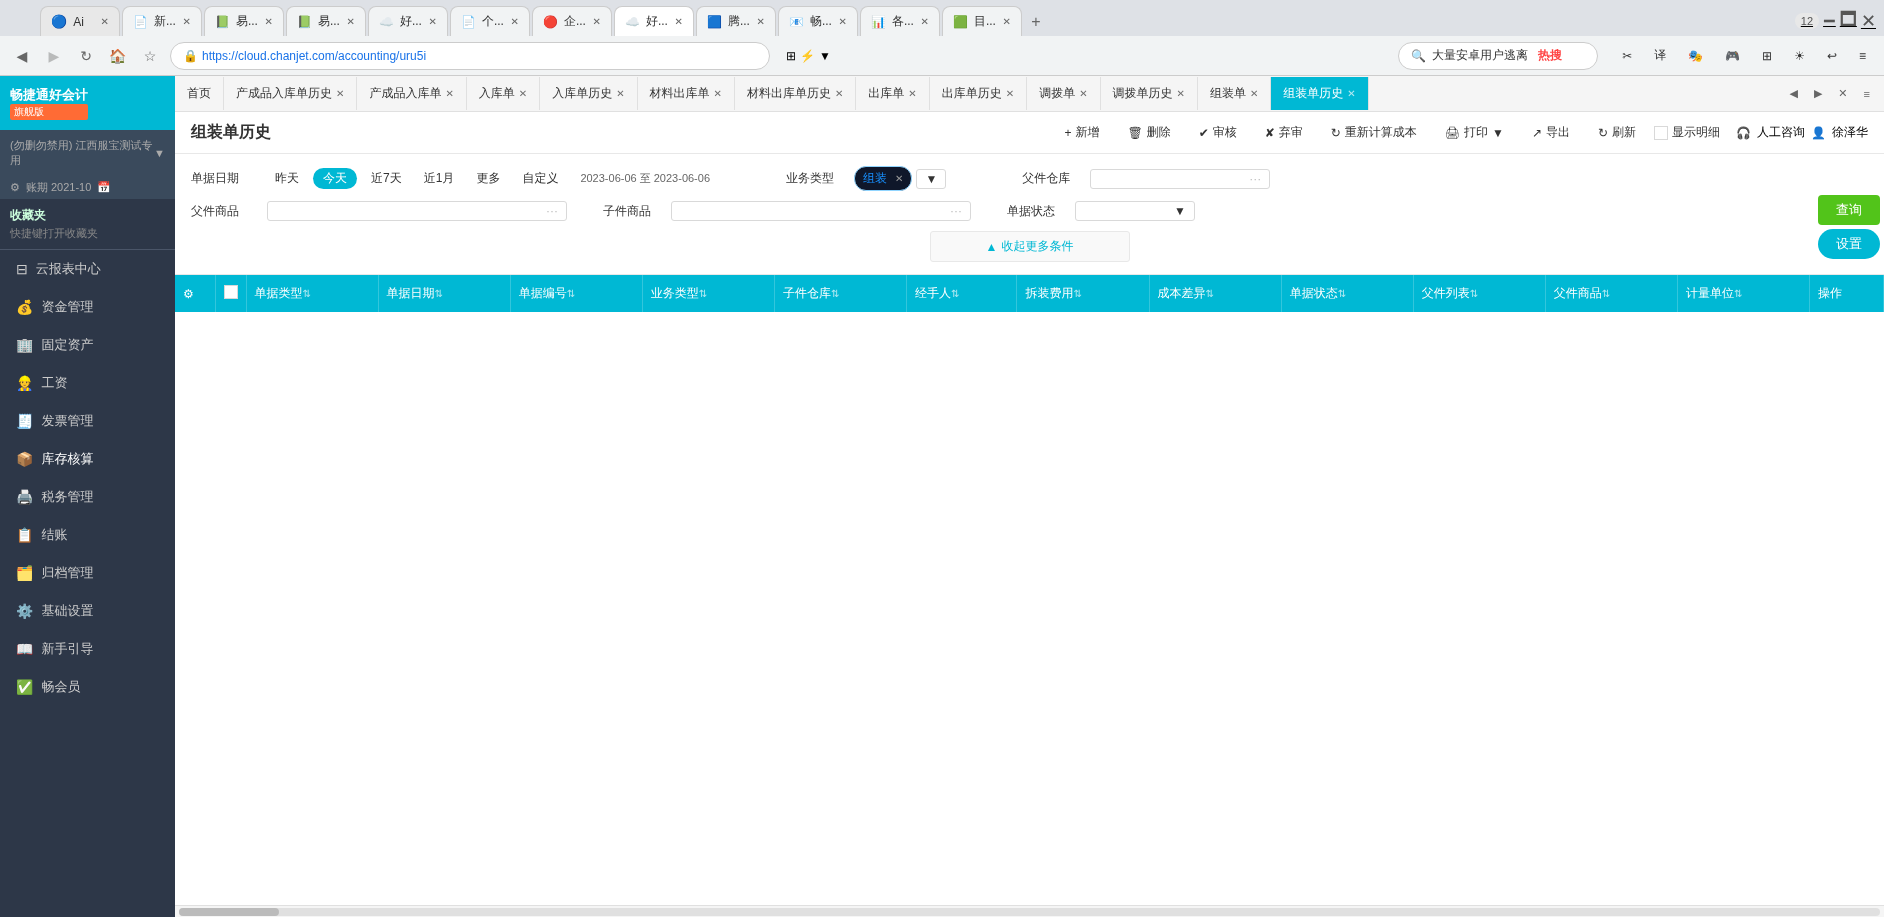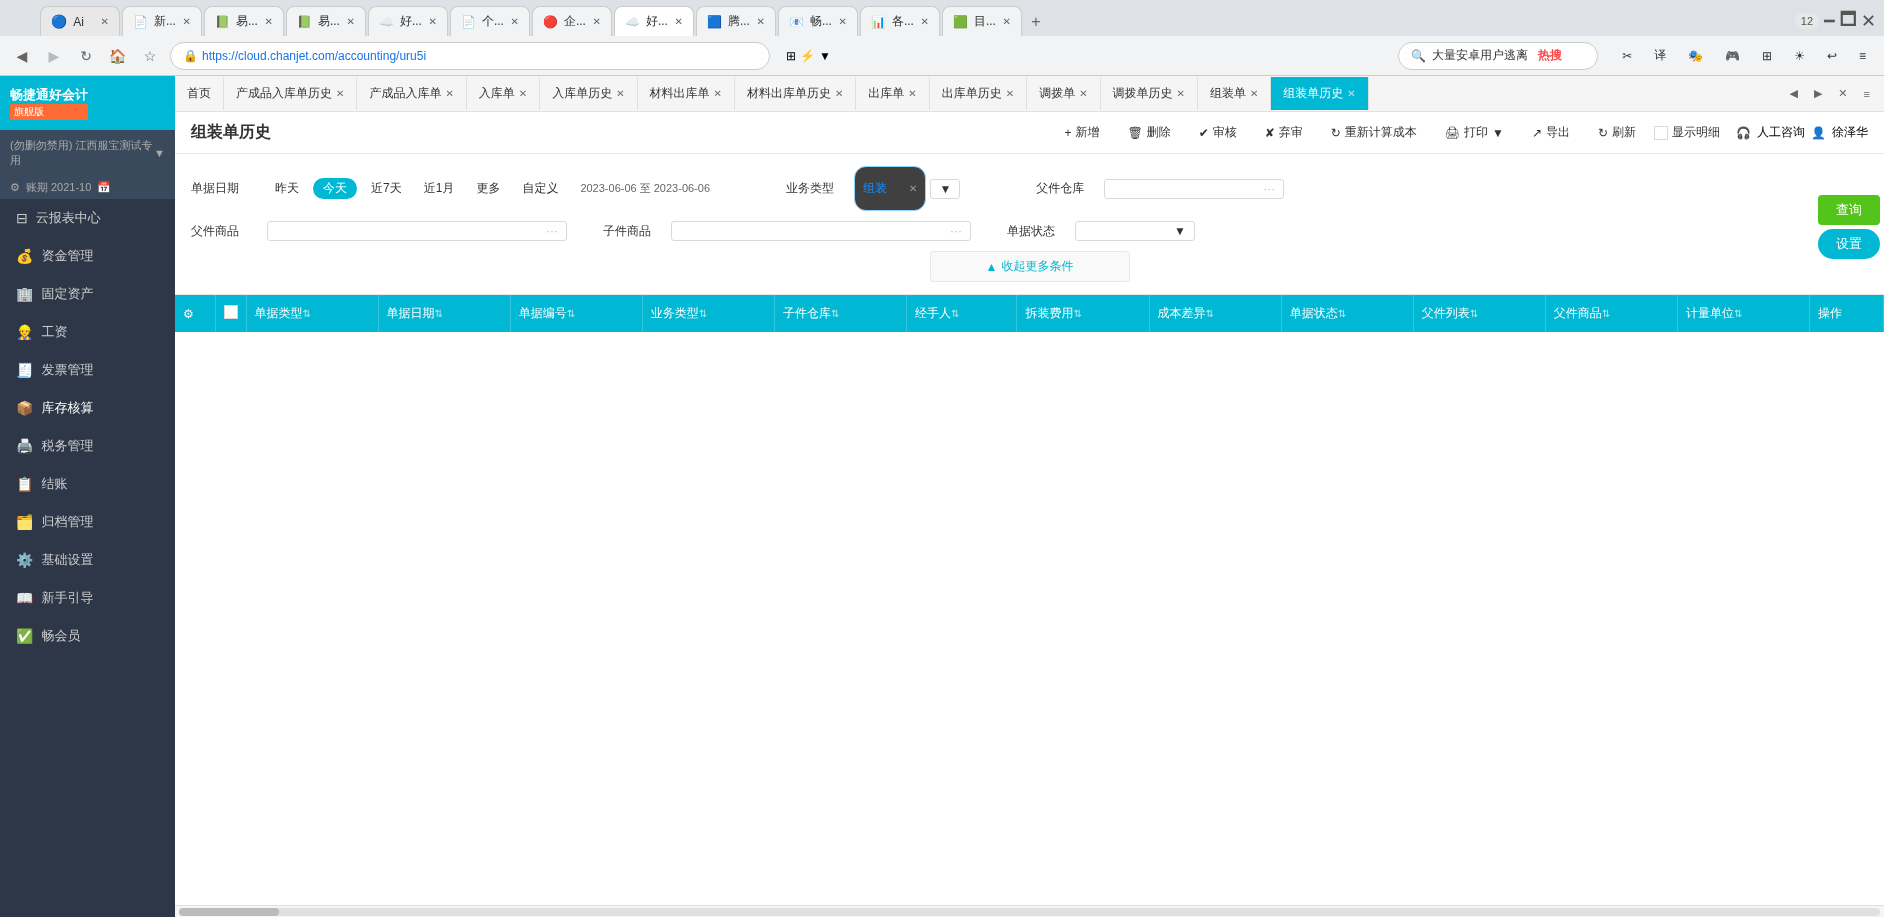--- a/index.html
+++ b/index.html
@@ -58,21 +58,21 @@
 
     
     .filter-area { padding: 12px 16px; background: #fff; border-bottom: 1px solid #e8e8e8; }
     .filter-row { display: flex; align-items: center; gap: 16px; margin-bottom: 10px; }
     .filter-label { color: #333; font-size: 12px; white-space: nowrap; min-width: 60px; }
     .date-filters { display: flex; align-items: center; gap: 6px; }
     .date-btn { padding: 2px 8px; font-size: 12px; color: #333; cursor: pointer; border-radius: 3px; }
     .date-btn.active { background: #00b8d4; color: #fff; border-radius: 12px; padding: 2px 10px; }
     .date-range { color: #666; font-size: 11px; margin-left: 8px; }
     .filter-input-group { display: flex; align-items: center; gap: 4px; flex: 1; }
-    .filter-tag { display: flex; align-items: center; gap: 22px; background: #404040; border: 1px solid #91d5ff; padding: 13px 8px; border-radius: 12px; font-size: 12px; color: #1890ff; }
+    .filter-tag { display: flex; align-items: center; gap: 8px; background: #0f172a; border: 1px solid #91d5ff; padding: 3px 8px; border-radius: 12px; font-size: 12px; color: #1890ff; }
     .filter-tag-close { cursor: pointer; font-size: 10px; color: #999; }
     .filter-dropdown { border: 1px solid #d9d9d9; background: #fff; padding: 2px 8px; border-radius: 3px; font-size: 12px; color: #333; cursor: pointer; display: flex; align-items: center; gap: 4px; }
     .filter-input-box { display: flex; align-items: center; border: 1px solid #d9d9d9; border-radius: 3px; padding: 2px 8px; font-size: 12px; color: #999; min-width: 200px; }
     .collapse-bar { display: flex; align-items: center; justify-content: center; padding: 6px; color: #00b8d4; font-size: 12px; cursor: pointer; background: #f9f9f9; border: 1px solid #e8e8e8; margin: 0 16px; border-radius: 3px; }
 
     
     .table-container { flex: 1; overflow: auto; }
     .data-table { width: 100%; border-collapse: collapse; }
     .table-header { background: #00b8d4; color: #fff; }
     .table-header th { padding: 10px 8px; font-size: 12px; font-weight: normal; text-align: left; border-right: 1px solid rgba(255,255,255,0.2); white-space: nowrap; cursor: pointer; }
@@ -158,21 +158,21 @@
         <span>各...</span>
         <span class="tab-close">✕</span>
       </div>
       <div class="tab">
         <span style="color:green;">🟩</span>
         <span>目...</span>
         <span class="tab-close">✕</span>
       </div>
     </div>
     <div class="tab-new">+</div>
-    <div style="margin-left:auto;display:flex;align-items:center;gap:4px;padding:0 8px;">
+    <div style="margin-left:auto;display:flex;align-items:center;gap:4px;padding:0 8px;text-decoration:underline;">
       <span style="font-size:11px;color:#555;background:#e8e8e8;padding:2px 6px;border-radius:10px;">12</span>
       <span style="font-size:18px;color:#555;cursor:pointer;">🗕</span>
       <span style="font-size:18px;color:#555;cursor:pointer;">🗖</span>
       <span style="font-size:18px;color:#555;cursor:pointer;">✕</span>
     </div>
   </div>
 
   <div class="browser-toolbar">
     <div class="nav-btn">◀</div>
     <div class="nav-btn" style="opacity:0.4;">▶</div>
@@ -216,20 +216,24 @@
       </div>
     </div>
     <div class="sidebar-company">
       <span>(勿删勿禁用) 江西服宝测试专用</span>
       <span>▼</span>
     </div>
     <div style="display:flex;align-items:center;gap:6px;padding:4px 10px;background:#3a4a5c;color:#aaa;font-size:11px;">
       <span>⚙</span>
       <span>账期 2021-10</span>
       <span>📅</span>
+    </div>
+    <div class="sidebar-favorite">
+      <div class="sidebar-favorite-title">收藏夹</div>
+      <div class="sidebar-favorite-hint">快捷键打开收藏夹</div>
     </div>
     <div class="sidebar-nav">
       <div class="nav-item">
         <span class="nav-icon">⊟</span>
         <span>云报表中心</span>
       </div>
       <div class="nav-item">
         <span class="nav-icon">💰</span>
         <span>资金管理</span>
       </div>

